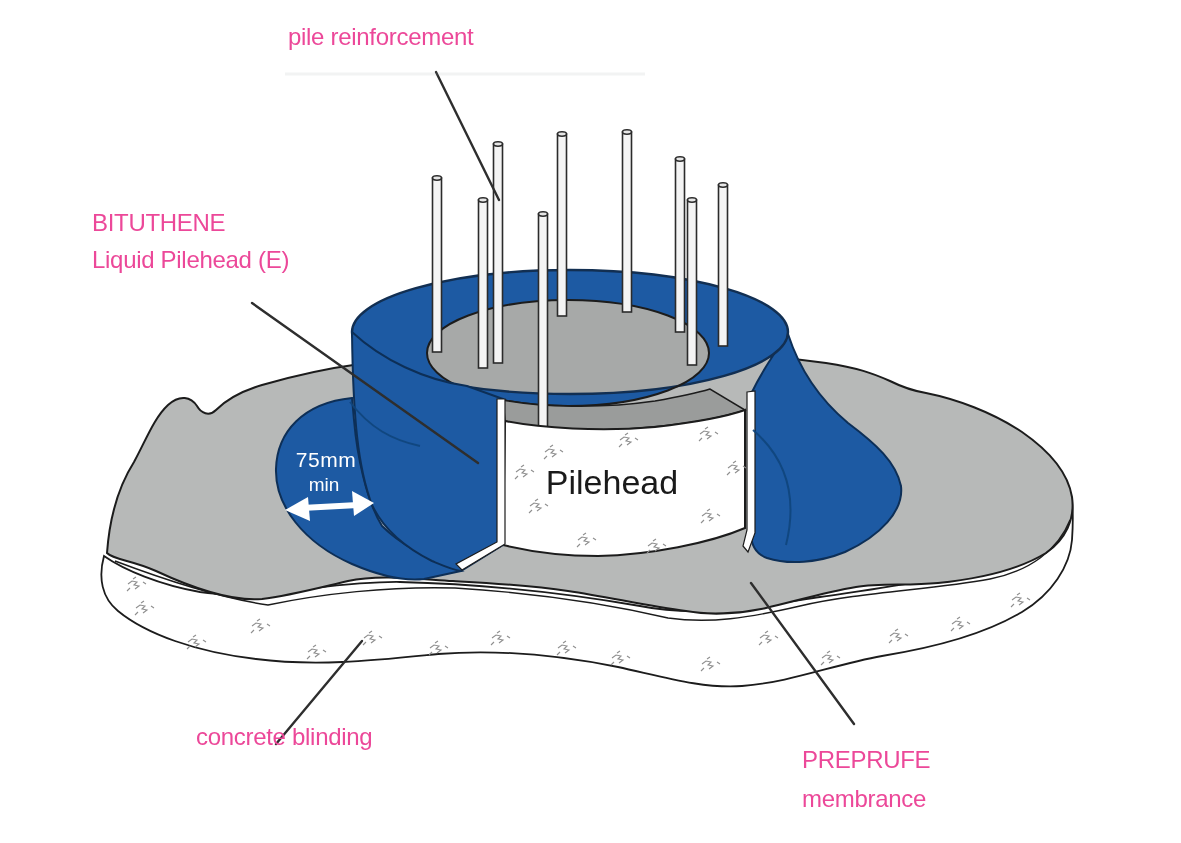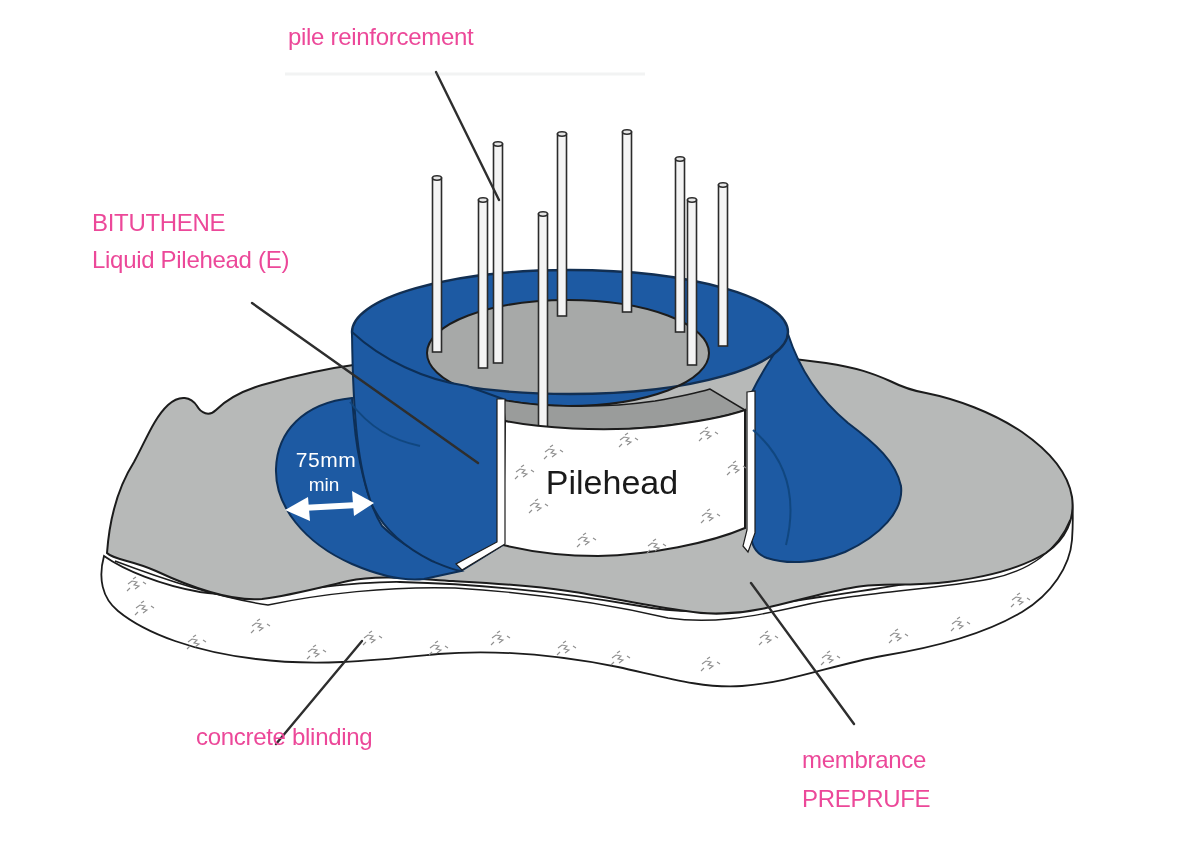--- a/index.html
+++ b/index.html
@@ -169,17 +169,17 @@
 <div class="label" style="left:288px;top:18px;">pile reinforcement</div>
 
 <div class="label" style="left:92px;top:204px;">
   <span class="line">BITUTHENE</span>
   <span class="line">Liquid Pilehead (E)</span>
 </div>
 
 <div class="label" style="left:152px;top:718px;margin-left:44px;">concrete blinding</div>
 
 <div class="label" style="left:802px;top:740px;line-height:39px;">
+  <span class="line">PREPRUFE</span>
   <span class="line">membrance</span>
-  <span class="line">PREPRUFE</span>
 </div>
 
 </div>
 
 </body></html>

